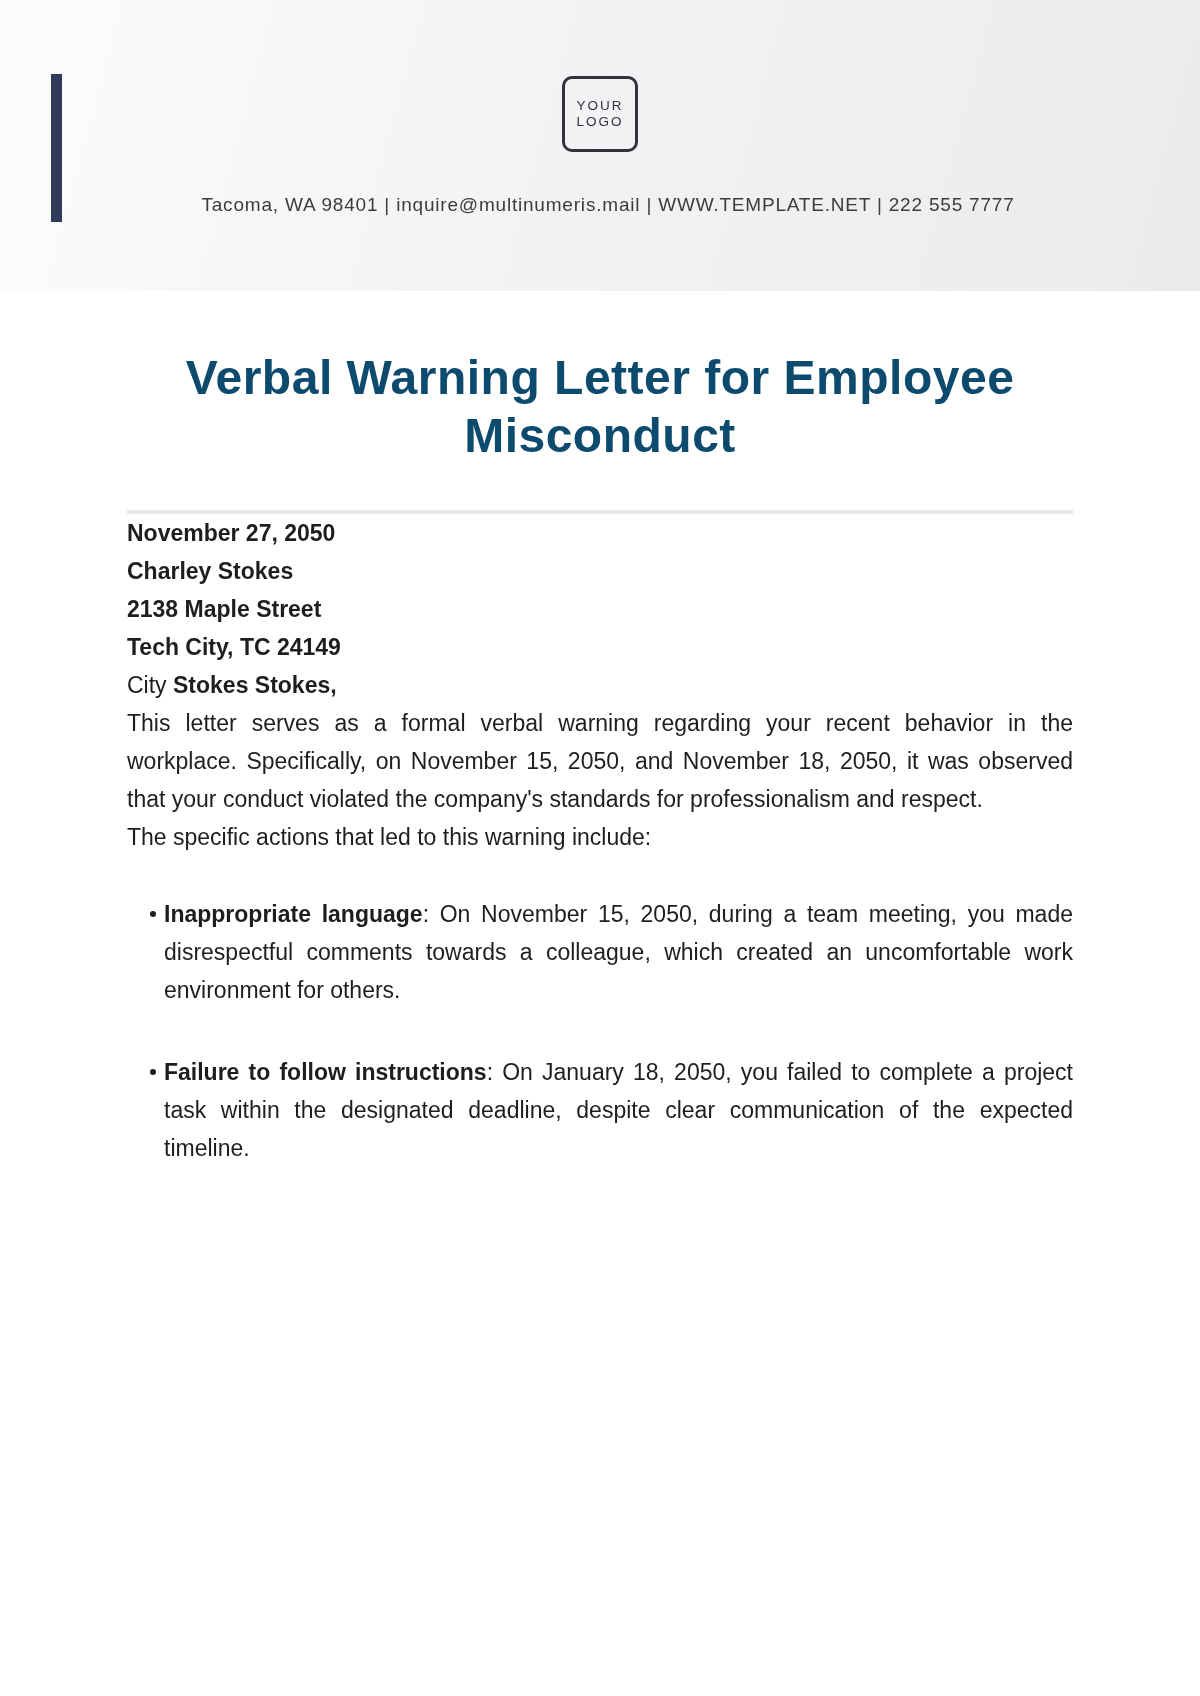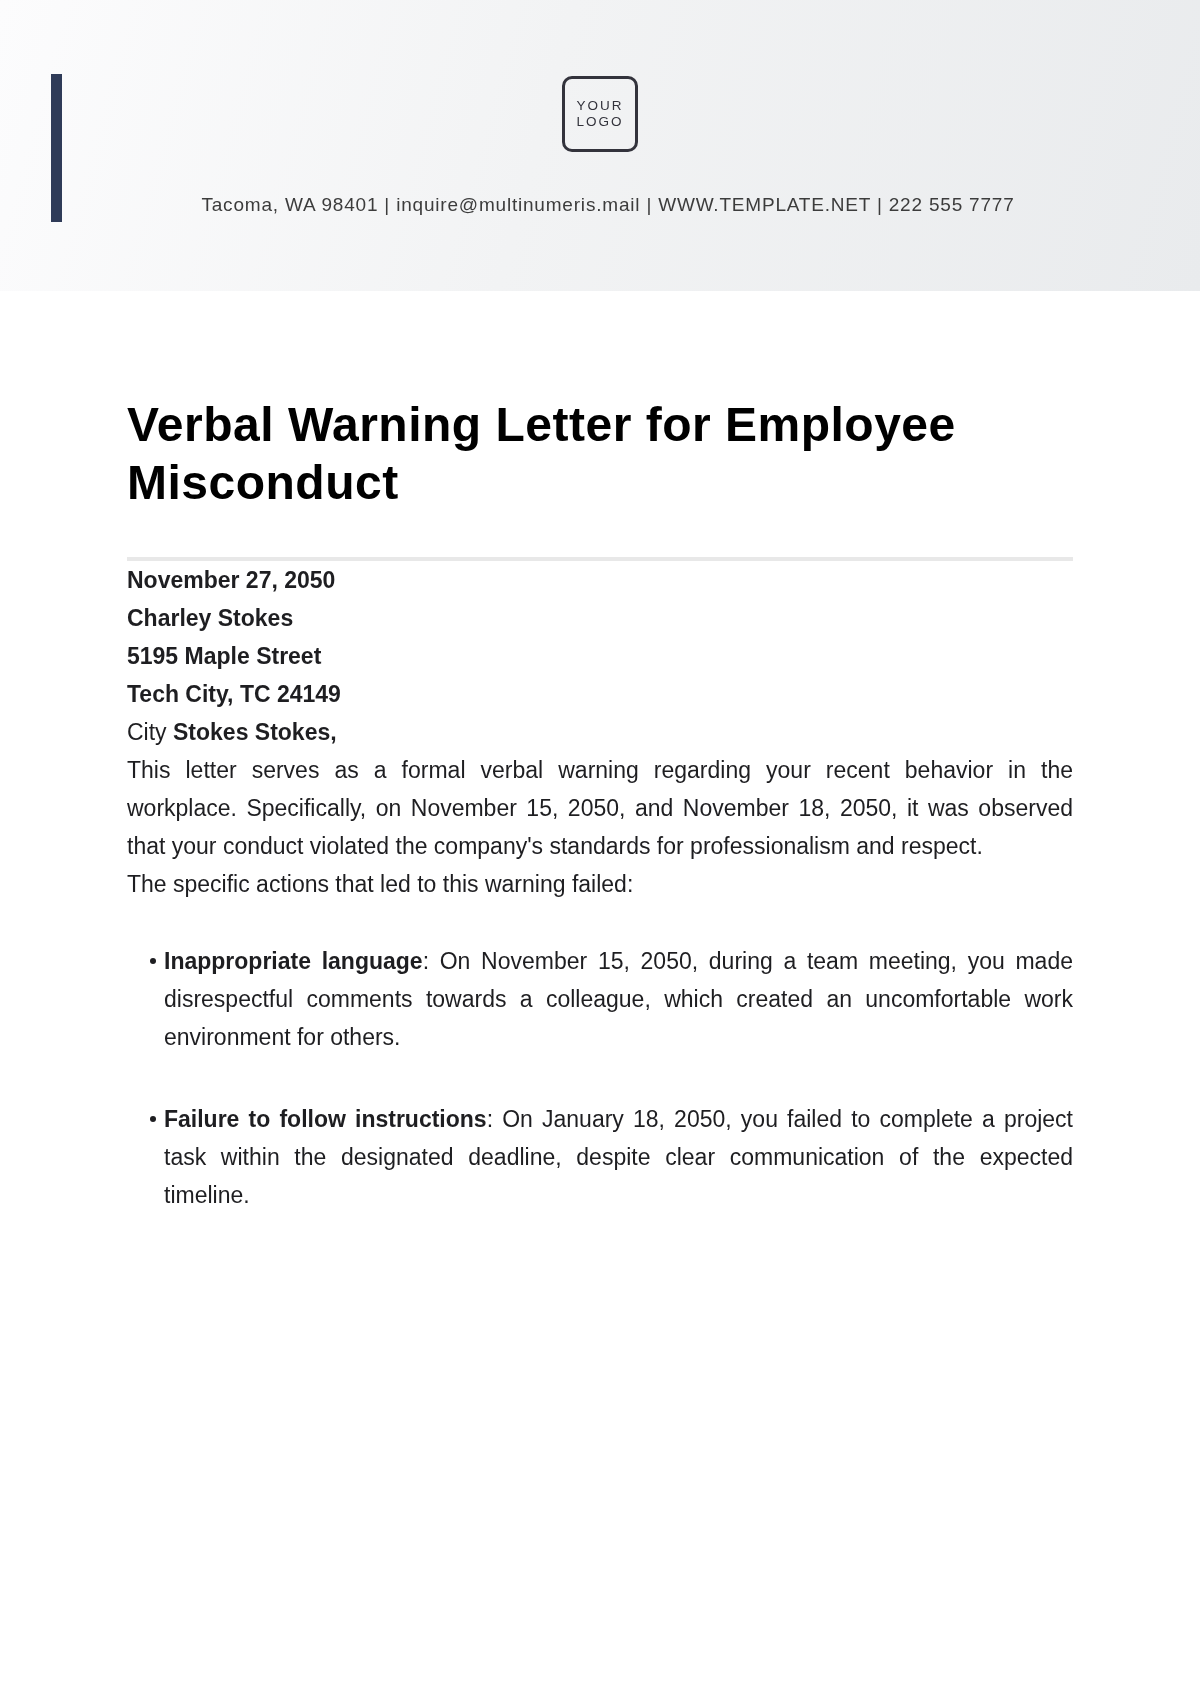--- a/index.html
+++ b/index.html
@@ -58,26 +58,27 @@
     color: #3c3c3c;
   }
 
   
   .page {
     padding: 0 127px;
     font-size: 23px;
     line-height: 38px;
   }
   .title {
-    margin: 105px 0 0 0;
+    margin: 58px 0 0 0;
     font-size: 48px;
     line-height: 58px;
     font-weight: 700;
+    text-align: center;
     letter-spacing: 0.5px;
-    color: #000000;
+    color: #0c4a6e;
   }
   .divider {
     height: 4px;
     background: #e8e8e8;
     margin: 45px 0 0 0;
   }
   .page p { margin: 0; }
   .bold { font-weight: 700; }
   .date        { margin-top: 46px; }
   .addr-name   { margin-top: 57px; }
@@ -123,28 +124,28 @@
 
   <main class="page">
 
     <h1 class="title">Verbal Warning Letter for Employee Misconduct</h1>
 
     <div class="divider"></div>
 
     <p class="date bold">November 27, 2050</p>
 
     <p class="addr-name bold">Charley Stokes</p>
-    <p class="addr-street bold">5195 Maple Street</p>
+    <p class="addr-street bold">2138 Maple Street</p>
     <p class="addr-city bold">Tech City, TC 24149</p>
 
     <p class="salutation"><span>City </span><strong>Stokes Stokes,</strong></p>
 
     <p class="intro">This letter serves as a formal verbal warning regarding your recent behavior in the workplace. Specifically, on November 15, 2050, and November 18, 2050, it was observed that your conduct violated the company's standards for professionalism and respect.</p>
 
-    <p class="leadin">The specific actions that led to this warning failed:</p>
+    <p class="leadin">The specific actions that led to this warning include:</p>
 
     <ul class="bullets">
       <li>
         <span class="dot"></span><strong>Inappropriate language</strong><span>: On November 15, 2050, during a team meeting, you made disrespectful comments towards a colleague, which created an uncomfortable work environment for others.</span>
       </li>
       <li>
         <span class="dot"></span><strong>Failure to follow instructions</strong><span>: On January 18, 2050, you failed to complete a project task within the designated deadline, despite clear communication of the expected timeline.</span>
       </li>
     </ul>
 

